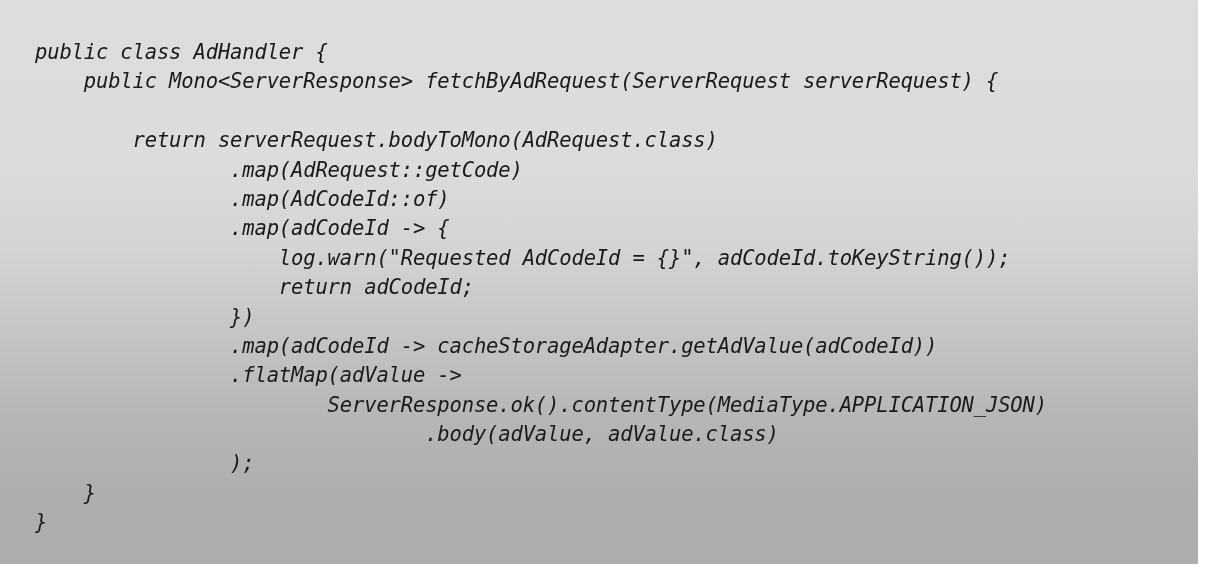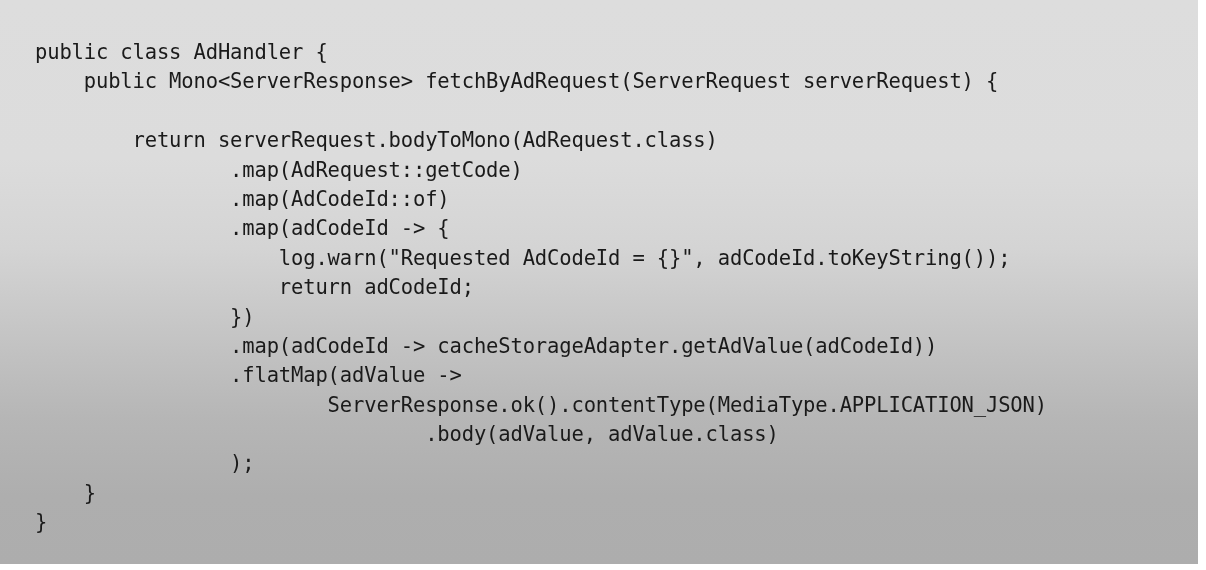--- a/index.html
+++ b/index.html
@@ -53,20 +53,21 @@
     color: #1a1a1a;
     white-space: pre;
     letter-spacing: -0.15px;
     font-weight: 400;
   }
 
   .code-line {
     display: block;
     height: 29.4px;
     white-space: pre;
+    font-style: italic;
   }
   .code-line.blank {
     height: 29.4px;
   }
 </style>
 </head>
 <body>
 
 <div id="page">
   <div id="code-panel">

